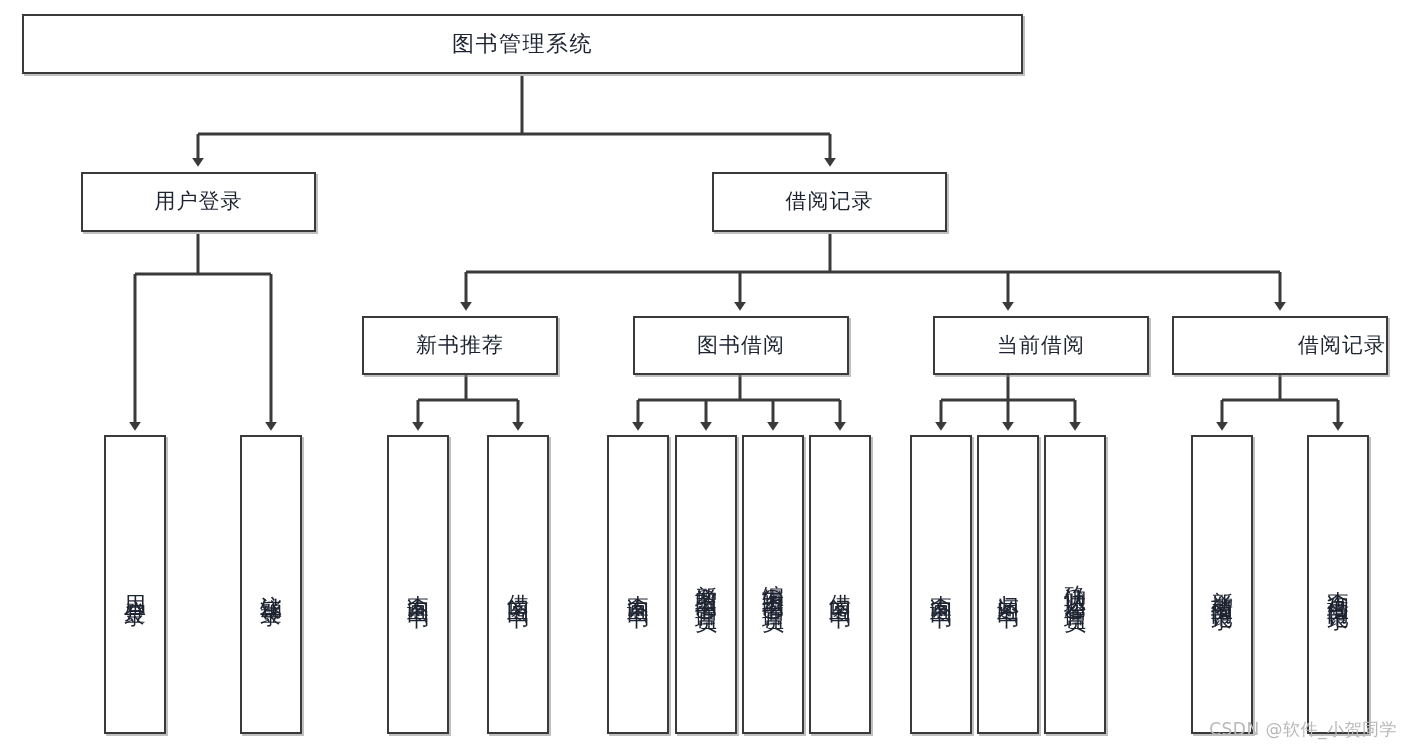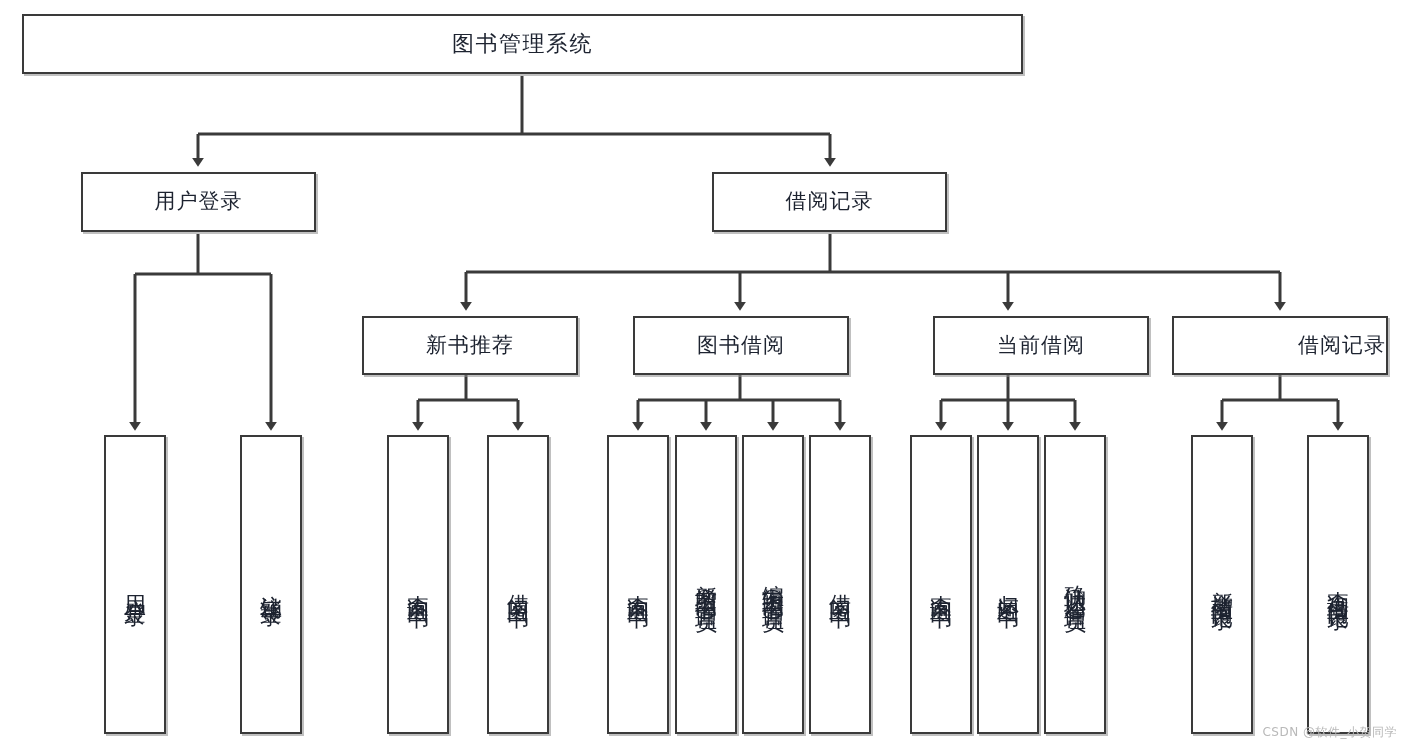--- a/index.html
+++ b/index.html
@@ -50,21 +50,21 @@
     line-height:1.28;
     letter-spacing:4px;
     white-space:normal;
     max-height:100%;
   }
 
   #watermark{
     position:absolute;
     right:8px;
     bottom:6px;
-    font-size:12px;
+    font-size:17px;
     color:#b9b9b9;
     letter-spacing:0.5px;
     white-space:nowrap;
     font-family:"DejaVu Sans","Liberation Sans",sans-serif;
     pointer-events:none;
   }
 </style>
 </head>
 <body>
 
@@ -125,21 +125,21 @@
   </div>
 
   <div class="node h" style="left:81px;top:172px;width:235px;height:60px;">
     <span class="label">用户登录</span>
   </div>
 
   <div class="node h" style="left:712px;top:172px;width:235px;height:60px;">
     <span class="label">借阅记录</span>
   </div>
 
-  <div class="node h" style="left:362px;top:316px;width:216px;height:59px;">
+  <div class="node h" style="left:362px;top:316px;width:196px;height:59px;">
     <span class="label">新书推荐</span>
   </div>
 
   <div class="node h" style="left:633px;top:316px;width:216px;height:59px;">
     <span class="label">图书借阅</span>
   </div>
 
   <div class="node h" style="left:901px;top:316px;width:216px;height:59px;margin-left:32px;">
     <span class="label">当前借阅</span>
   </div>

